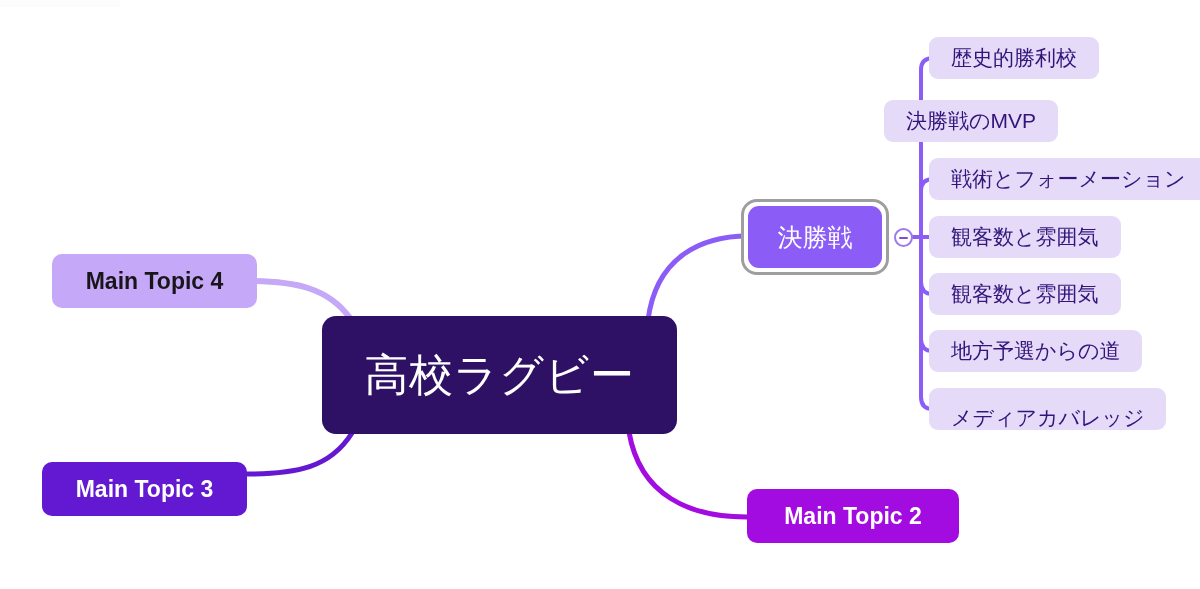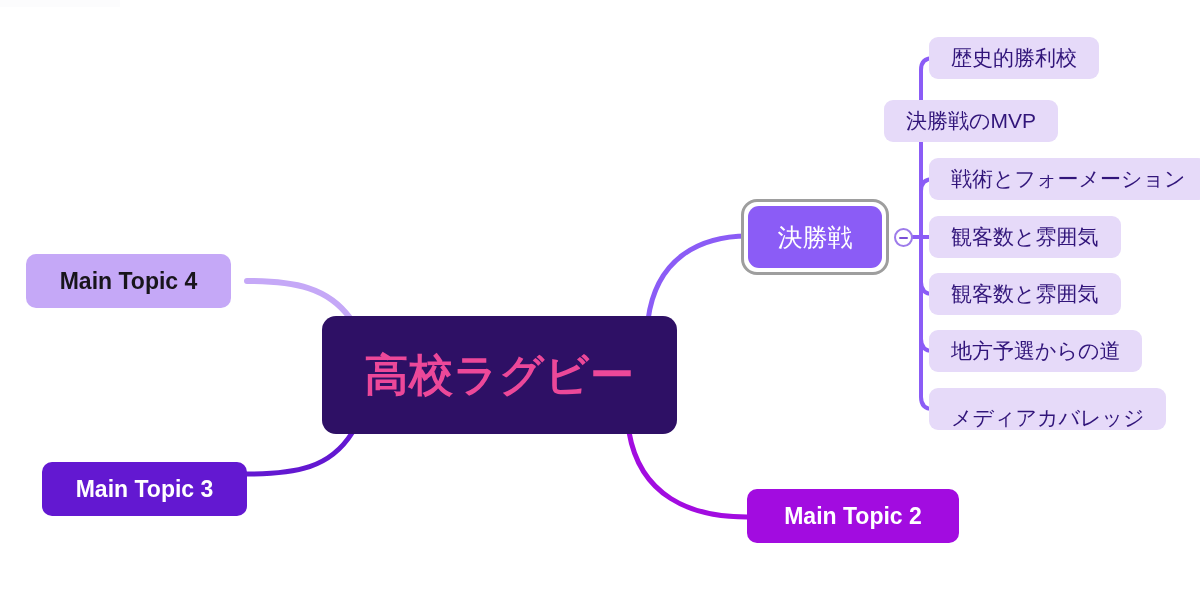--- a/index.html
+++ b/index.html
@@ -45,25 +45,25 @@
     line-height: 1.15;
   }
 
   
   #node-root {
     left: 322px;
     top: 316px;
     width: 355px;
     height: 118px;
     background: #2e1065;
-    color: #ec4899;
+    color: #ffffff;
     border-radius: 14px;
     font-size: 44px;
     letter-spacing: 0.5px;
-    font-weight: 700;
+    font-weight: 400;
   }
 
   
   #node-final {
     left: 748px;
     top: 206px;
     width: 134px;
     height: 62px;
     background: #8b5cf6;
     color: #ffffff;
@@ -112,21 +112,21 @@
     color: #31157a;
     border-radius: 9px;
     font-size: 21px;
     height: 42px;
     padding: 0 22px;
     justify-content: flex-start;
   }
 
   
   #node-mt4 {
-    left: 26px;
+    left: 52px;
     top: 254px;
     width: 205px;
     height: 54px;
     background: #c5a8f7;
     color: #18151b;
     border-radius: 10px;
     font-size: 23px;
     font-weight: 600;
   }
   #node-mt3 {

